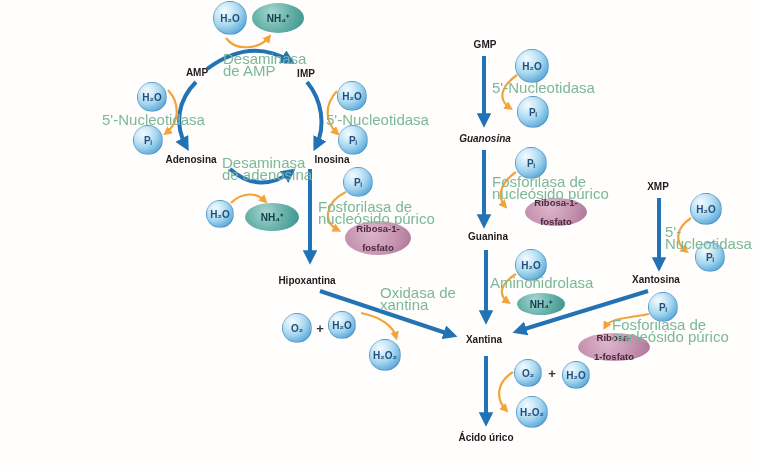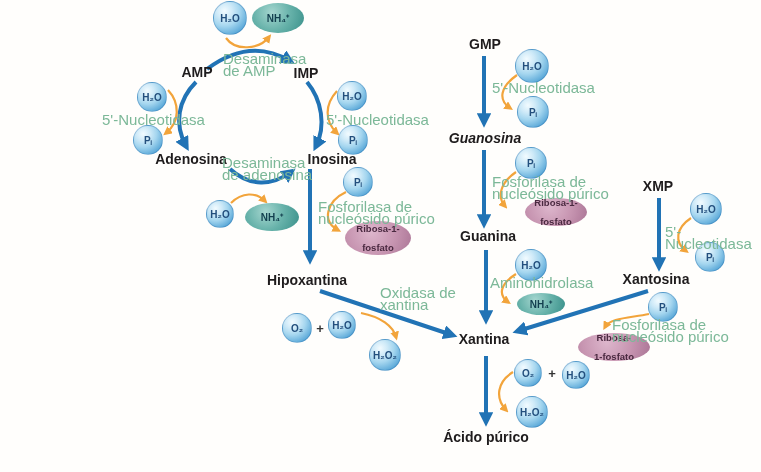--- a/index.html
+++ b/index.html
@@ -11,21 +11,21 @@
   .sphere{position:absolute;border-radius:50%;display:flex;align-items:center;justify-content:center;
           font-weight:bold;font-size:10px;color:#234f7d;text-align:center;
           background:radial-gradient(circle at 33% 28%, #f2fbff 0%, #cfeaf8 25%, #a5d6ef 48%, #5aa8d8 80%, #2f82bd 100%);
           border:1px solid rgba(40,110,170,.35);box-sizing:border-box;}
   .teal{position:absolute;border-radius:50%;display:flex;align-items:center;justify-content:center;
         font-weight:bold;font-size:10px;color:#123f4e;
         background:radial-gradient(circle at 38% 32%, #a5d6cf 0%, #67b2aa 48%, #378e88 100%);}
   .pink{position:absolute;border-radius:50%;display:flex;align-items:center;justify-content:center;
         font-weight:bold;font-size:9.5px;line-height:19px;color:#4a2940;text-align:center;white-space:pre-line;
         background:radial-gradient(circle at 40% 32%, #ddb6cc 0%, #c795b1 52%, #a97394 100%);}
-  .met{position:absolute;transform:translate(-50%,-50%);font-weight:bold;font-size:14px;
+  .met{position:absolute;transform:translate(-50%,-50%);font-weight:bold;font-size:10px;
        color:#1f1c1d;white-space:nowrap;}
   .enz{position:absolute;font-size:15px;line-height:12px;color:#7cb898;white-space:pre-line;}
   .plus{position:absolute;transform:translate(-50%,-50%);font-weight:bold;font-size:13px;color:#333;}
   .caption{position:absolute;font-family:"Liberation Serif",serif;font-weight:bold;
            font-size:13.5px;color:#333;white-space:nowrap;}
 </style>
 </head>
 <body>
 
 <div class="canvas">
@@ -103,21 +103,21 @@
   <div class="met" style="left:306px;top:73px;">IMP</div>
   <div class="met" style="left:191px;top:159px;">Adenosina</div>
   <div class="met" style="left:308px;top:159px;padding-left:48px;">Inosina</div>
   <div class="met" style="left:307px;top:280px;">Hipoxantina</div>
   <div class="met" style="left:485px;top:44px;">GMP</div>
   <div class="met" style="left:485px;top:138px;font-style:italic;">Guanosina</div>
   <div class="met" style="left:488px;top:236px;">Guanina</div>
   <div class="met" style="left:658px;top:186px;">XMP</div>
   <div class="met" style="left:656px;top:279px;">Xantosina</div>
   <div class="met" style="left:484px;top:339px;">Xantina</div>
-  <div class="met" style="left:486px;top:437px;">Ácido púrico</div>
+  <div class="met" style="left:486px;top:437px;">Ácido úrico</div>
 
   <div class="enz" style="left:223px;top:53px;">Desaminasa
 de AMP</div>
   <div class="enz" style="left:102px;top:114px;">5'-Nucleotidasa</div>
   <div class="enz" style="left:222px;top:157px;">Desaminasa
 de adenosina</div>
   <div class="enz" style="left:326px;top:114px;">5'-Nucleotidasa</div>
   <div class="enz" style="left:318px;top:201px;">Fosforilasa de
 nucleósido púrico</div>
   <div class="enz" style="left:380px;top:287px;">Oxidasa de

